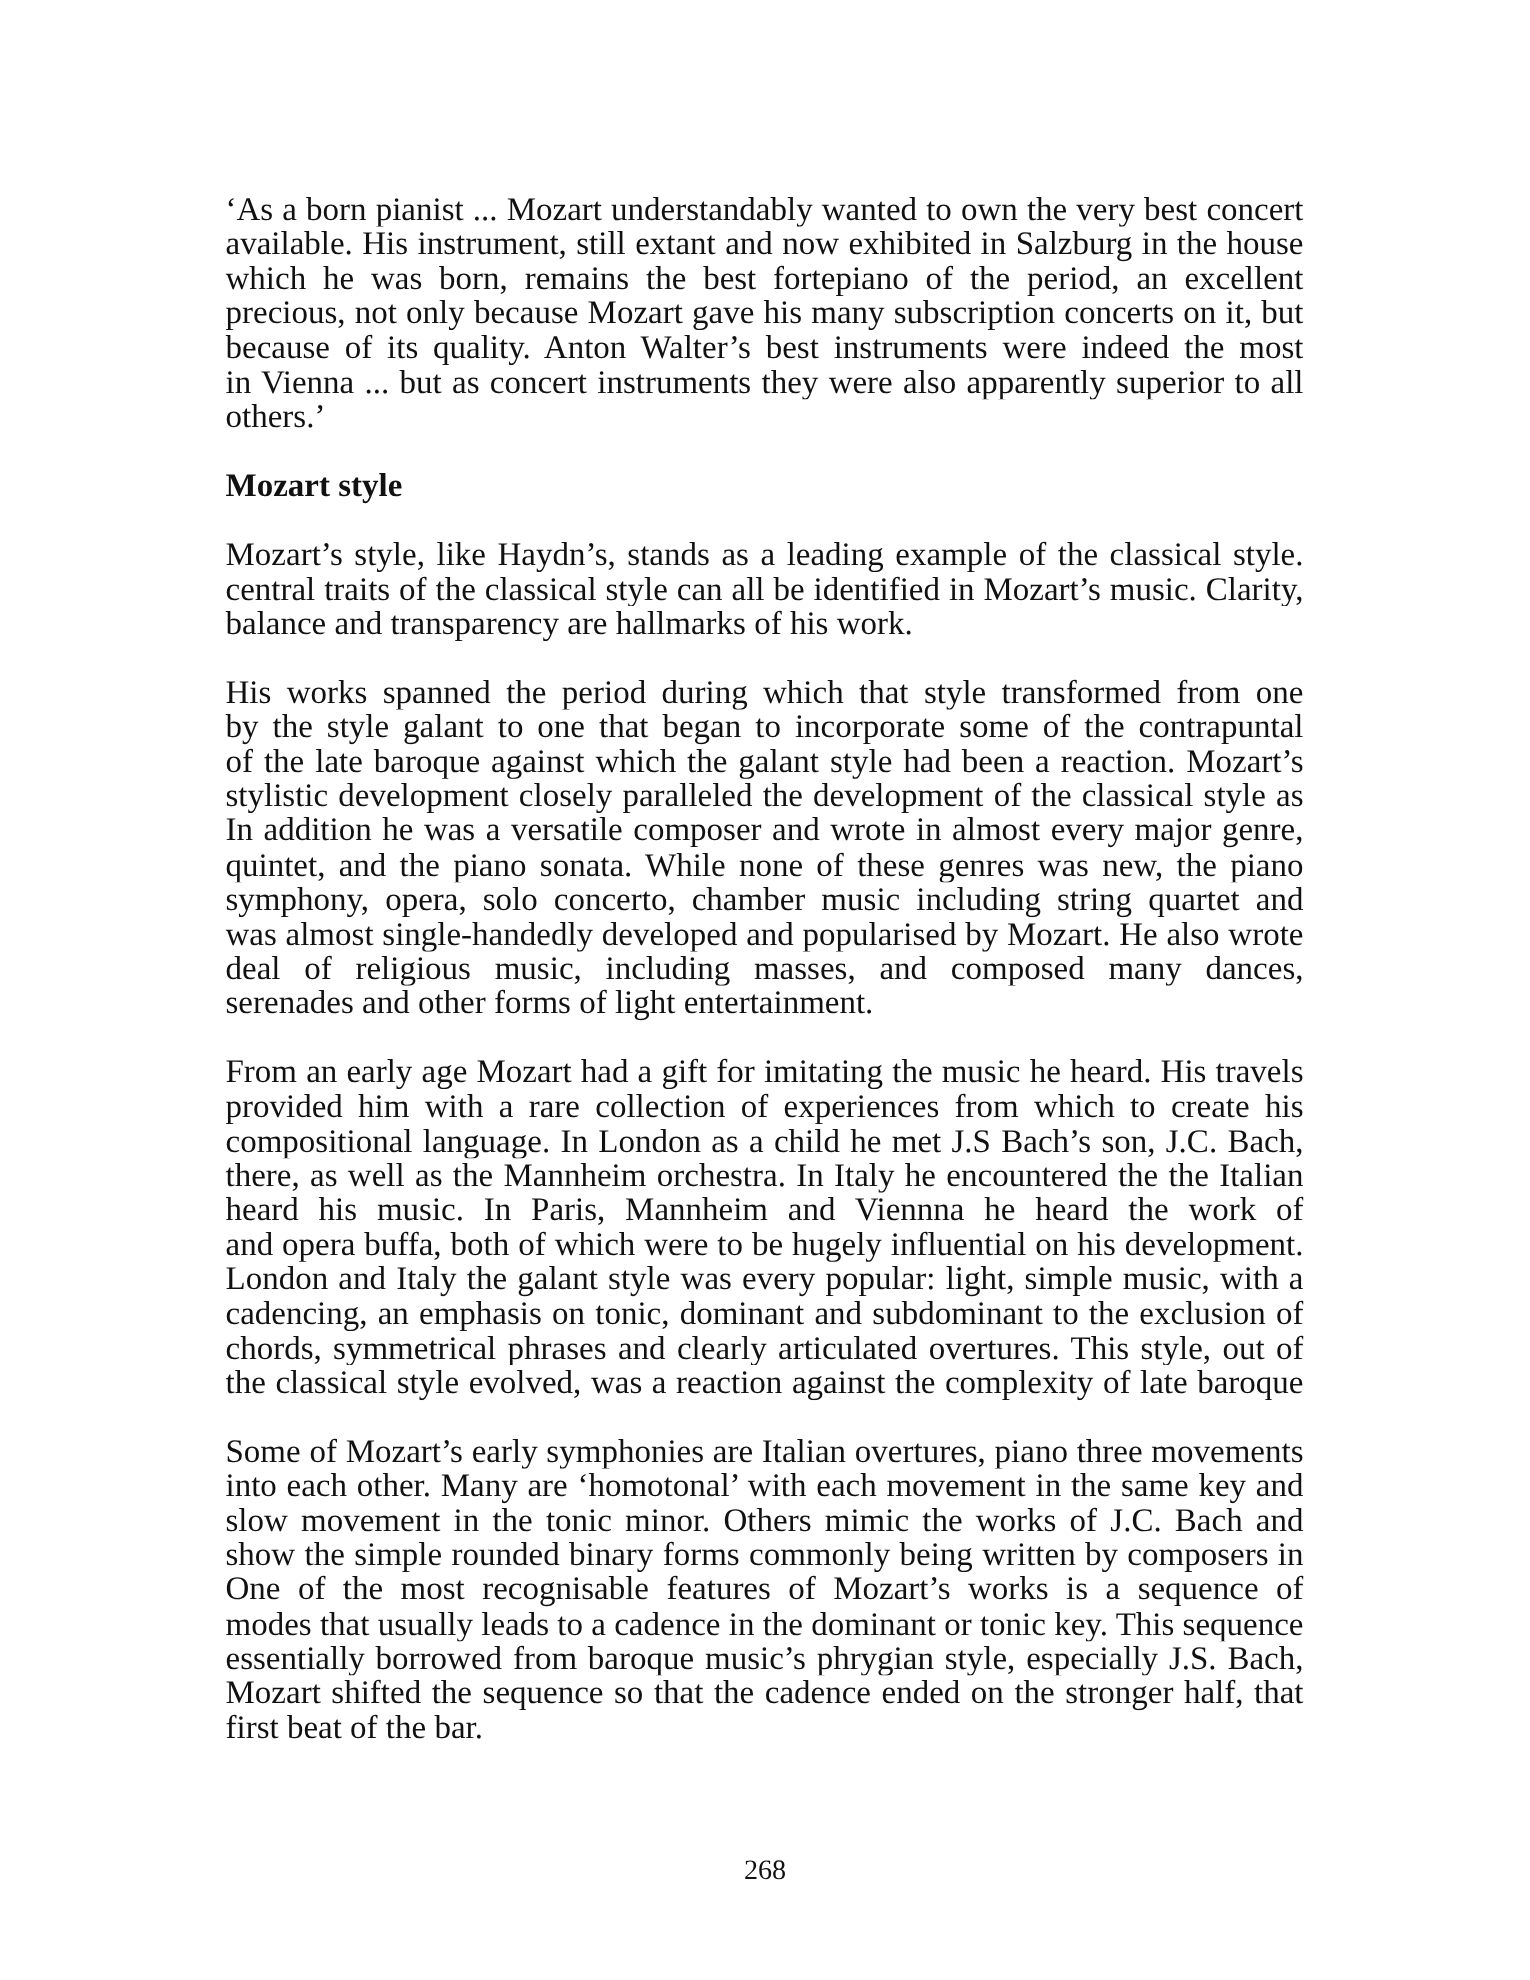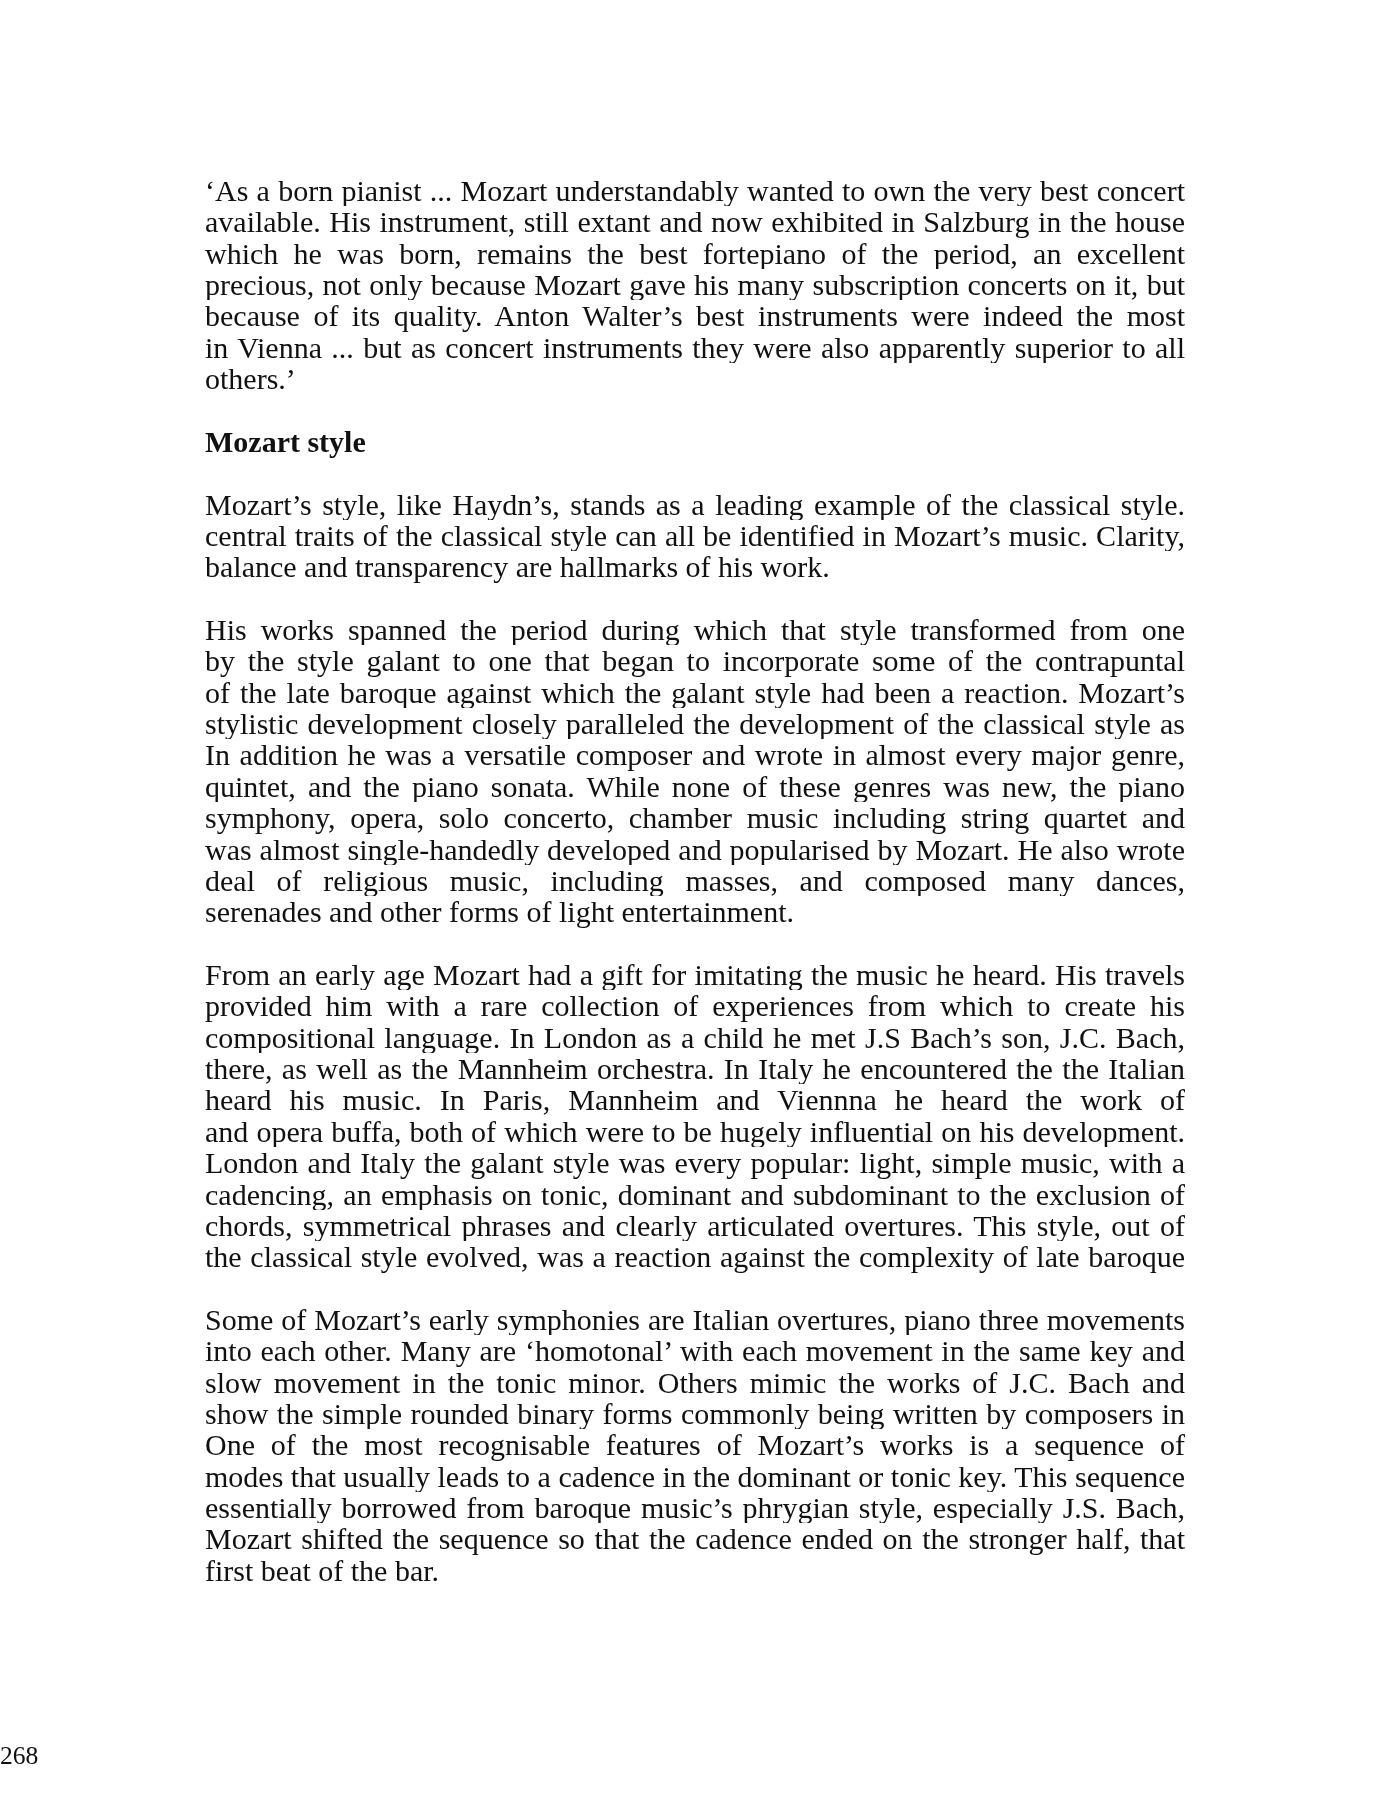--- a/index.html
+++ b/index.html
@@ -29,21 +29,22 @@
   }
   .line.last { text-align-last: left; }
   .heading {
     margin: 0 0 31.36px 0;
     font-weight: bold;
     height: 31.36px;
   }
   .page-number {
     position: absolute;
     left: 0; width: 1391px;
-    top: 1740px;
+    top: 1684px;
+    text-align: center;
     font-family: "Liberation Serif", "DejaVu Serif", serif;
     font-size: 25.6px;
     line-height: 31.36px;
     color: #111111;
   }
 </style>
 </head>
 <body>
 
 <div class="page">

